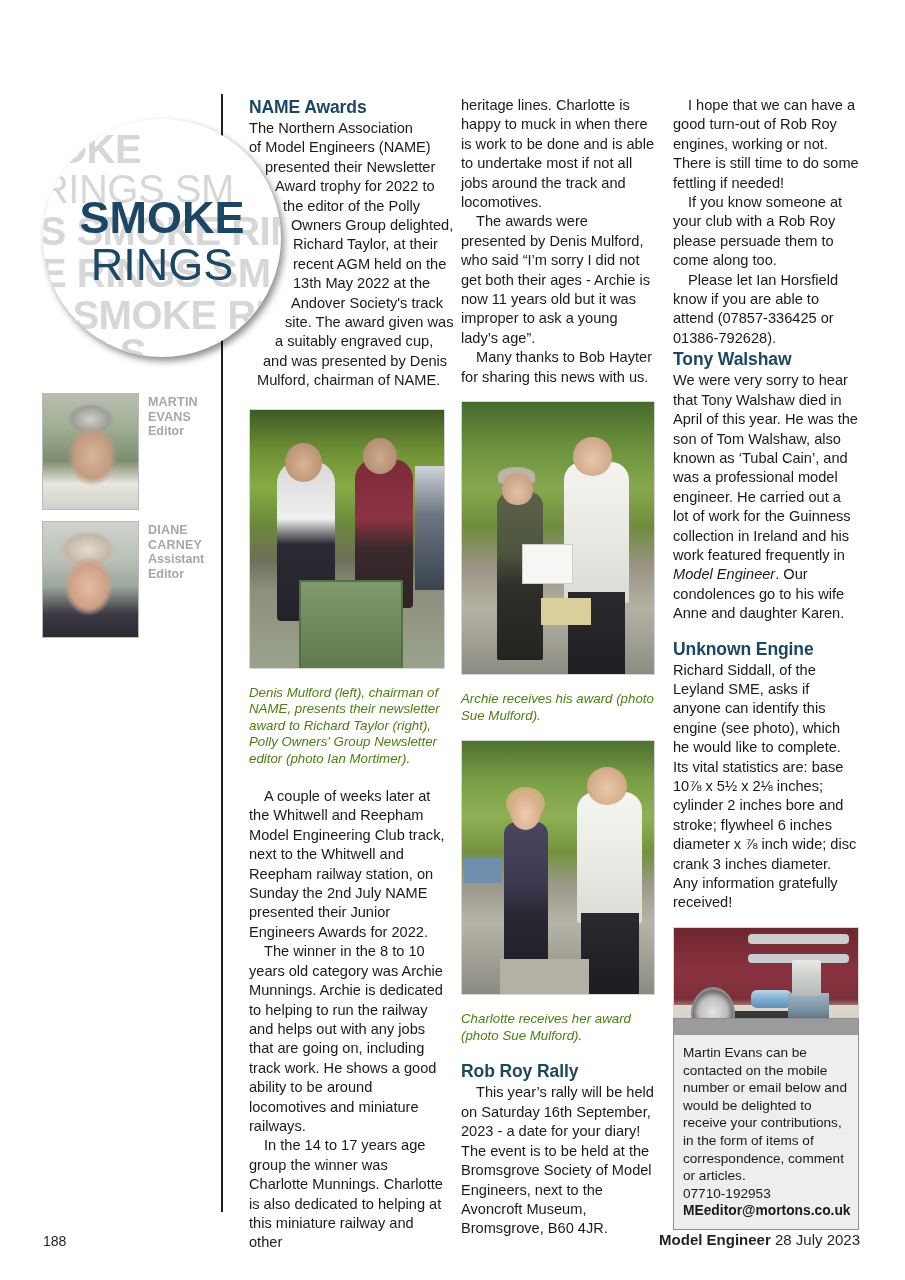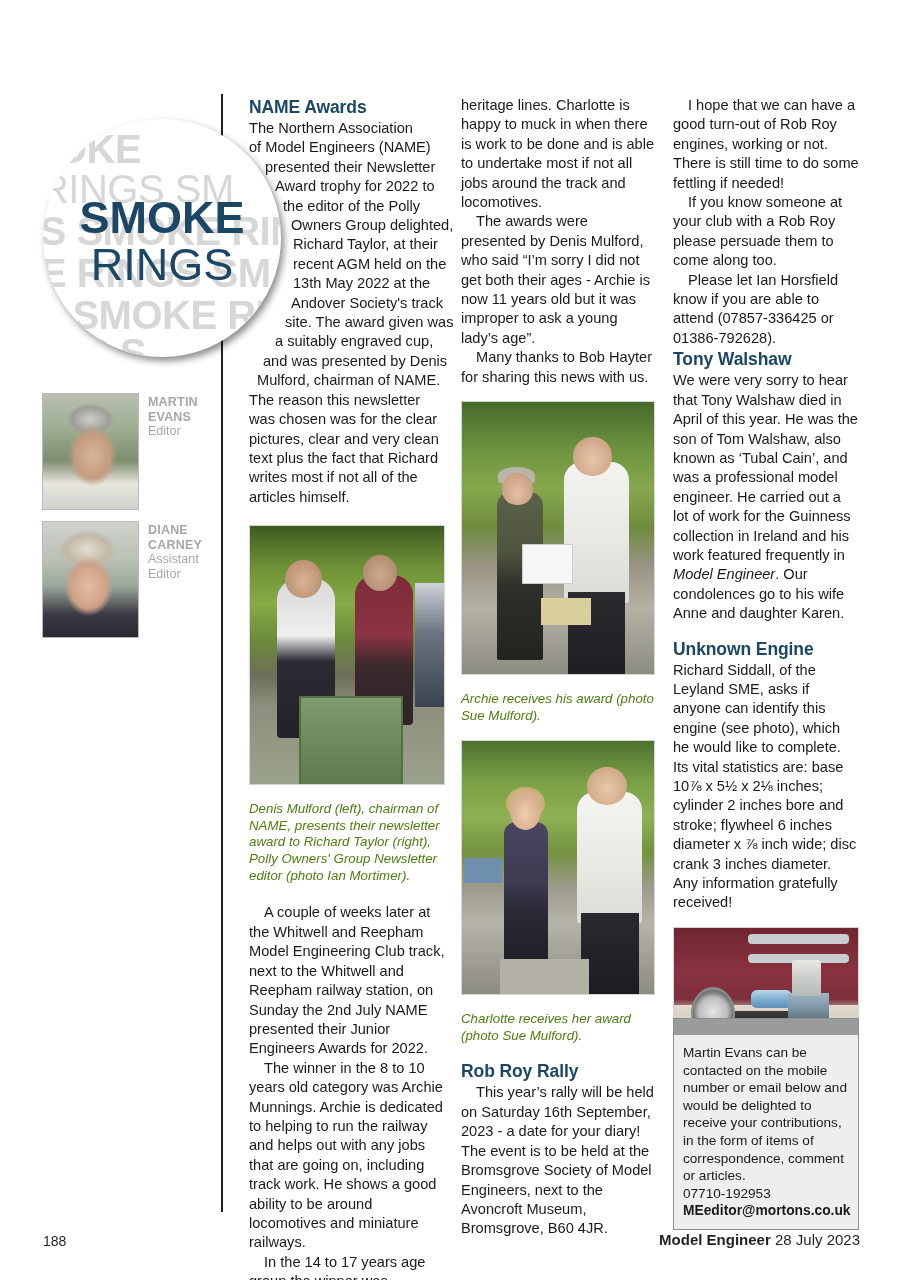--- a/index.html
+++ b/index.html
@@ -111,21 +111,21 @@
   }
   .ed-label .nm {
     display: block;
     font-size: 12.5px;
     font-weight: bold;
     letter-spacing: 0.2px;
   }
   .ed-label .role {
     display: block;
     font-size: 12.5px;
-    font-weight: normal;
+    font-weight: bold;
   }
 
   
   .ph { position: absolute; inset: 0; }
 
   .photo-martin {
     background:
       radial-gradient(ellipse 34px 42px at 52% 54%, #d8b49a 0%, #c49c80 52%, rgba(196,156,128,0) 72%),
       radial-gradient(ellipse 30px 20px at 50% 22%, #cfcfcb 0%, #9e9e98 62%, rgba(158,158,152,0) 80%),
       linear-gradient(180deg, #b8bfb2 0%, #9fae92 30%, #7d8d6e 58%, #e8e6df 78%, #cfd2cc 100%);
@@ -446,21 +446,20 @@
       <span class="ln" style="padding-left:44px;">Richard Taylor, at their</span>
       <span class="ln" style="padding-left:44px;">recent AGM held on the</span>
       <span class="ln" style="padding-left:44px;">13th May 2022 at the</span>
       <span class="ln" style="padding-left:42px;">Andover Society's track</span>
       <span class="ln" style="padding-left:36px;">site. The award given was</span>
       <span class="ln" style="padding-left:26px;">a suitably engraved cup,</span>
       <span class="ln" style="padding-left:14px;">and was presented by Denis</span>
       <span class="ln" style="padding-left:8px;">Mulford, chairman of NAME.</span>
     </div>
 
-    <p class="body">The reason this newsletter was chosen was for the clear pictures, clear and very clean text plus the fact that Richard writes most if not all of the articles himself.</p>
 
     <div class="figbox" style="margin-top:18px;">
       <div class="fig" style="height:258px;">
         <div class="ph photo-handshake">
           <div class="m1"></div>
           <div class="m1head"></div>
           <div class="m2"></div>
           <div class="m2head"></div>
           <div class="bystander"></div>
           <div class="greenbox"></div>

